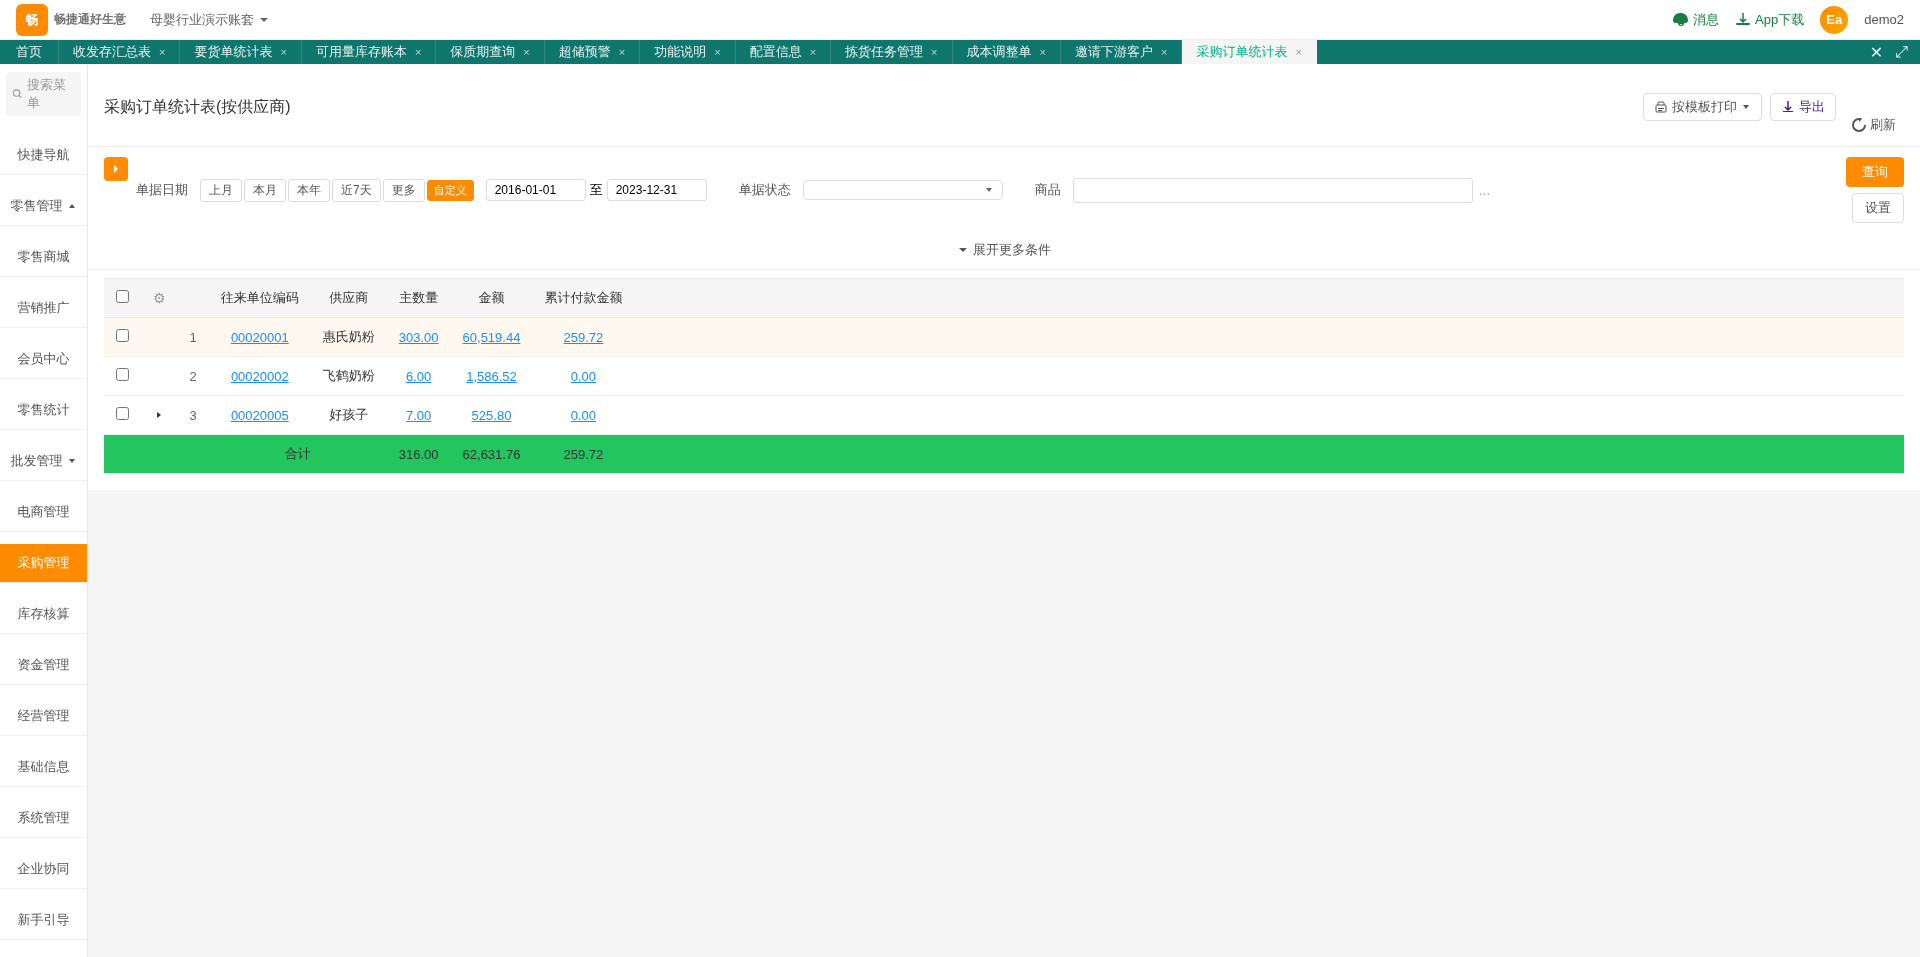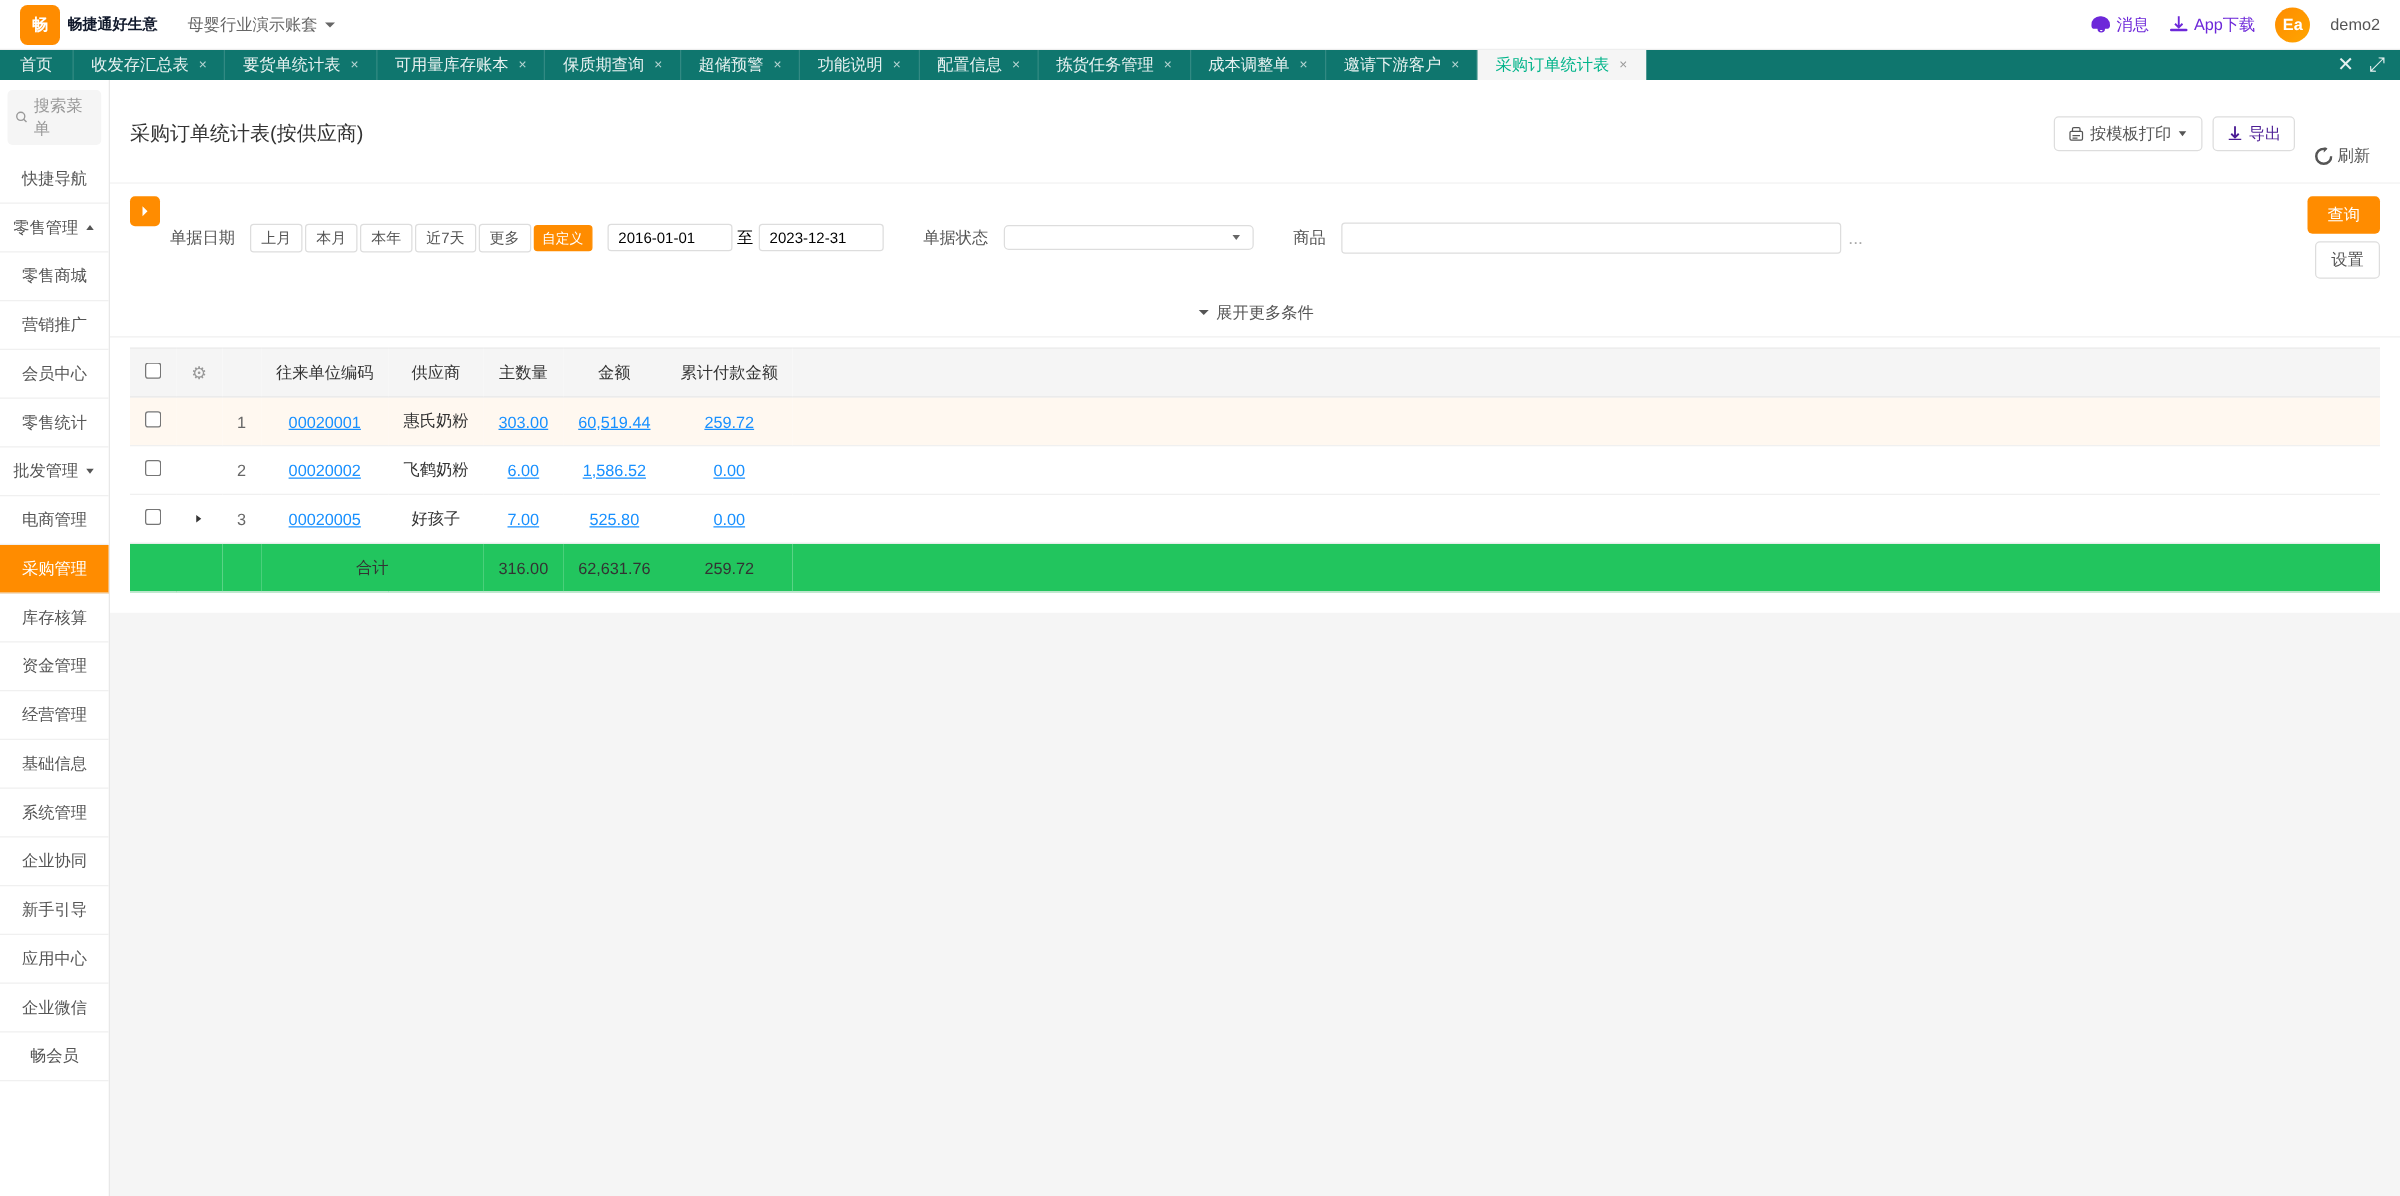--- a/index.html
+++ b/index.html
@@ -12,25 +12,25 @@
       display: flex;
       align-items: center;
       justify-content: space-between;
       padding: 0 16px;
       border-bottom: 1px solid #eee;
       flex-shrink: 0;
     }
     .top-bar-left { display: flex; align-items: center; gap: 8px; }
     .logo-area { display: flex; align-items: center; gap: 6px; }
     .logo-icon { width: 32px; height: 32px; background: #ff8c00; border-radius: 6px; display: flex; align-items: center; justify-content: center; color: white; font-weight: bold; font-size: 14px; }
-    .logo-text { color: #0f172a; font-size: 12px; font-weight: bold; }
+    .logo-text { color: #737373; font-size: 12px; font-weight: bold; }
     .workspace-selector { display: flex; align-items: center; gap: 4px; color: #666; font-size: 13px; cursor: pointer; margin-left: 16px; }
     .workspace-selector svg { width: 12px; height: 12px; }
     .top-bar-right { display: flex; align-items: center; gap: 16px; }
-    .top-bar-action { display: flex; align-items: center; gap: 4px; color: #6d28d9; cursor: pointer; font-size: 13px; }
+    .top-bar-action { display: flex; align-items: center; gap: 4px; color: #15803d; cursor: pointer; font-size: 13px; }
     .user-avatar { width: 28px; height: 28px; border-radius: 50%; background: linear-gradient(135deg, #ff8c00, #ffa500); display: flex; align-items: center; justify-content: center; color: white; font-size: 12px; font-weight: bold; }
 
     
     .nav-tabs {
       height: 24px;
       background: #0f766e;
       display: flex;
       align-items: center;
       padding: 0 0;
       flex-shrink: 0;
@@ -61,20 +61,21 @@
 
     
     .sidebar {
       width: 88px;
       background: #fff;
       border-right: 1px solid #e8e8e8;
       display: flex;
       flex-direction: column;
       flex-shrink: 0;
       overflow-y: auto;
+      gap: 12px;
     }
     .sidebar-item {
       padding: 10px 4px;
       text-align: center;
       cursor: pointer;
       color: #555;
       font-size: 12px;
       border-bottom: 1px solid #f0f0f0;
       display: flex;
       align-items: center;

